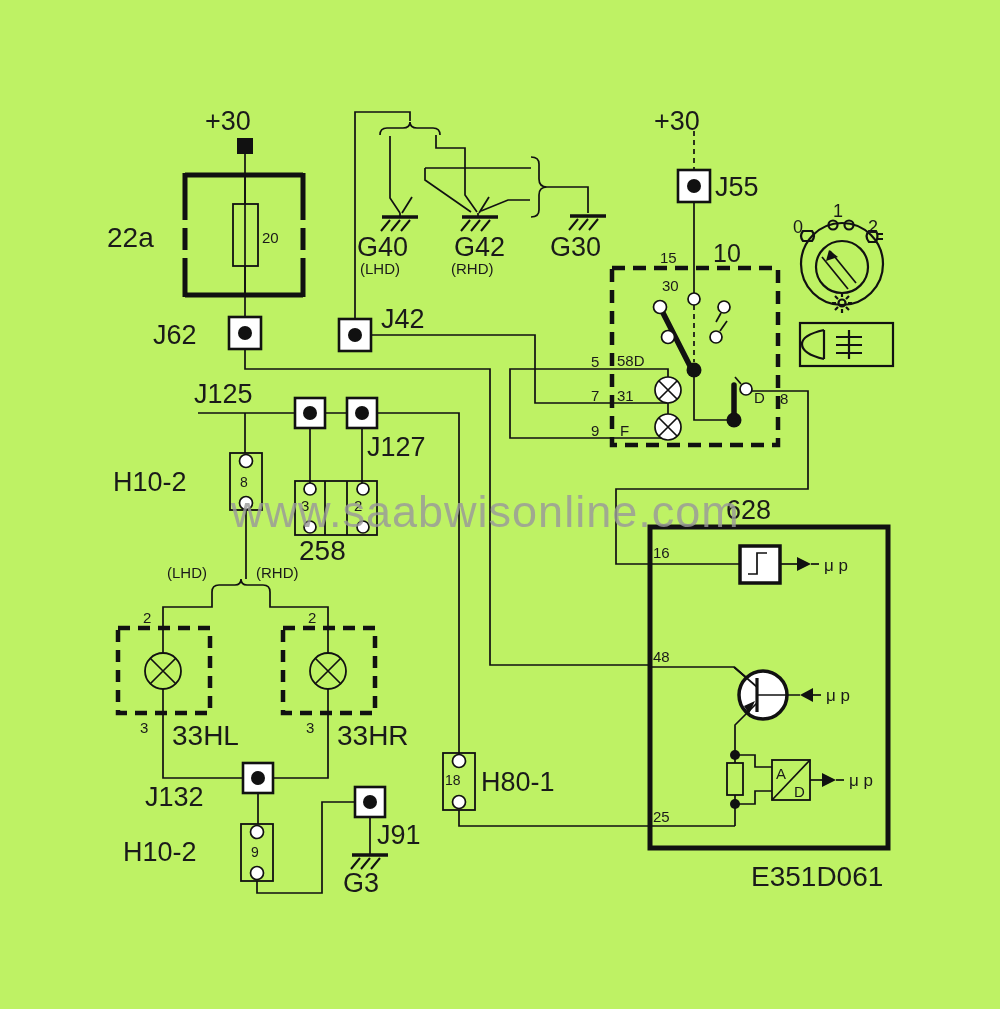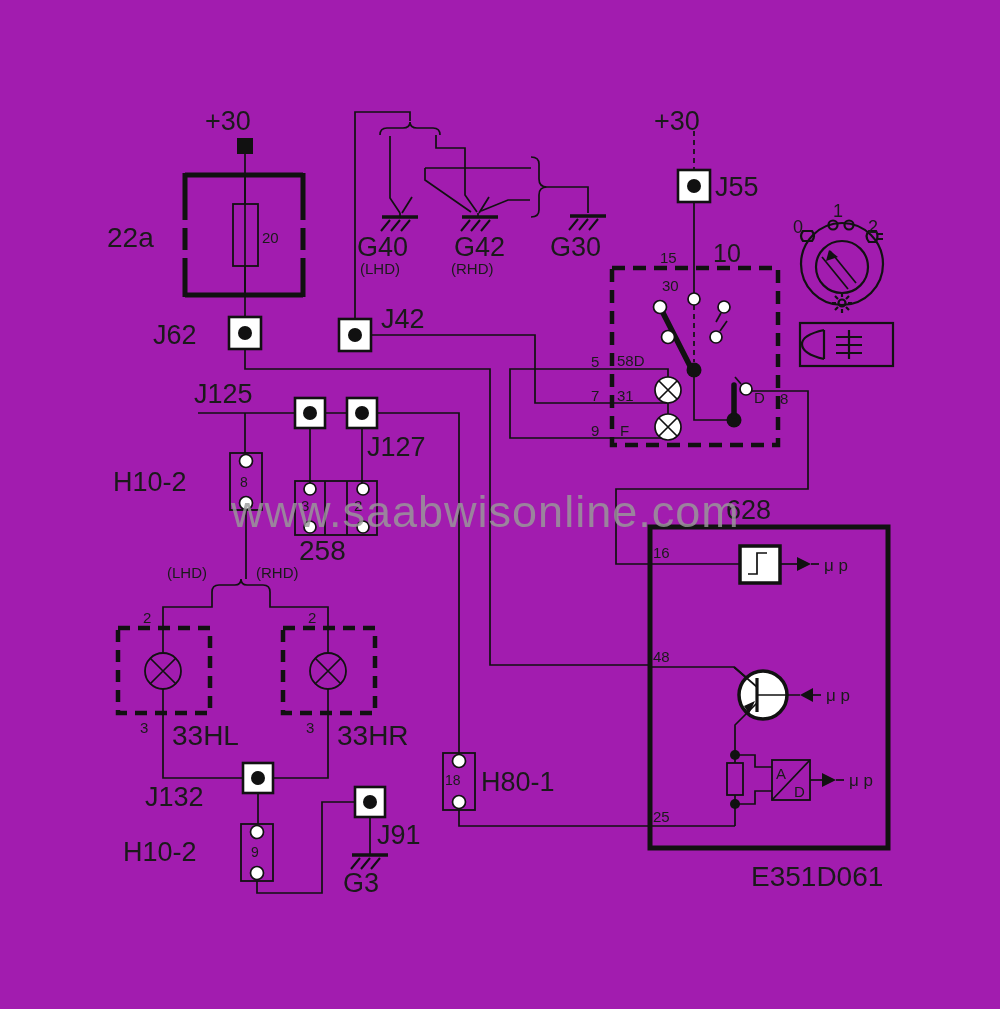--- a/index.html
+++ b/index.html
@@ -1,16 +1,16 @@
 <!DOCTYPE html>
 <html><head>
 <meta charset="utf-8">
 <style>
   html,body{margin:0;padding:0;background:#fff;}
-  #stage{position:relative;width:1000px;height:1009px;background:#a21caf;outline:1px solid #b5b5b5;overflow:hidden;}
+  #stage{position:relative;width:1000px;height:1009px;background:#bef264;outline:1px solid #b5b5b5;overflow:hidden;}
   svg{position:absolute;left:0;top:0;}
   svg text{font-family:"Liberation Sans","DejaVu Sans",sans-serif;fill:#1a1a1a;}
   .wire{stroke:#111;stroke-width:1.7;fill:none;}
   .wire-d{stroke:#111;stroke-width:1.7;fill:none;stroke-dasharray:5 4;}
   .thick{stroke:#111;stroke-width:5;fill:none;}
   .boxd{stroke:#111;stroke-width:4.5;fill:none;stroke-dasharray:13 8;}
   .lampbox{stroke:#111;stroke-width:4.5;fill:none;stroke-dasharray:12 8;}
   .comp{stroke:#111;stroke-width:1.8;fill:none;}
   .sq{stroke:#111;stroke-width:2.6;fill:#fff;}
   .dot{fill:#111;stroke:none;}

